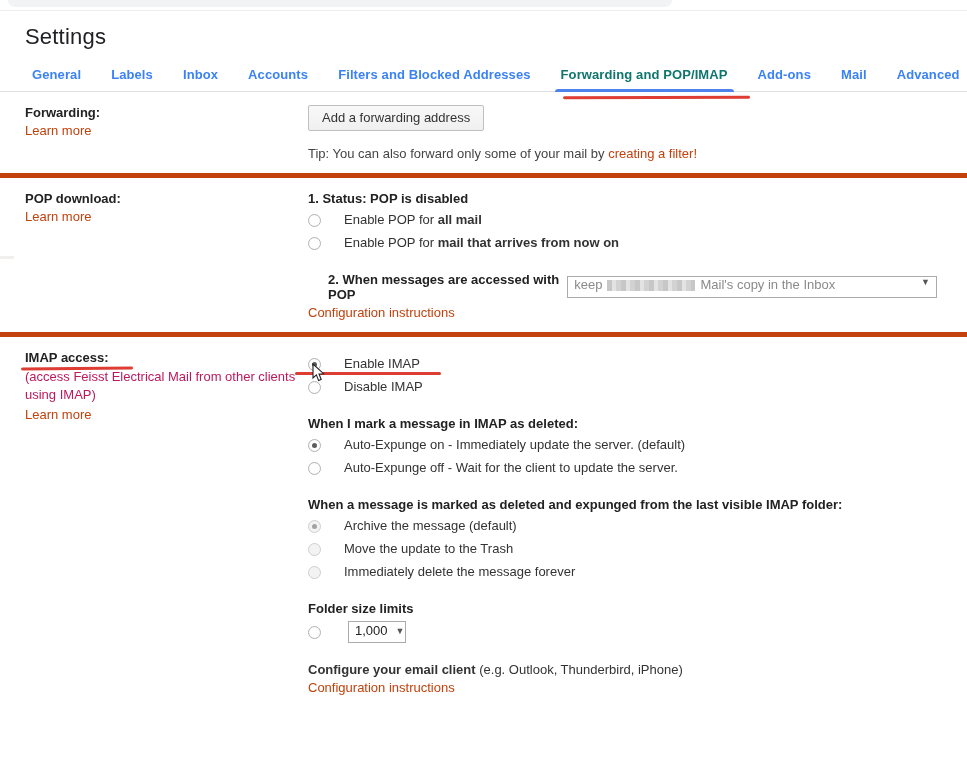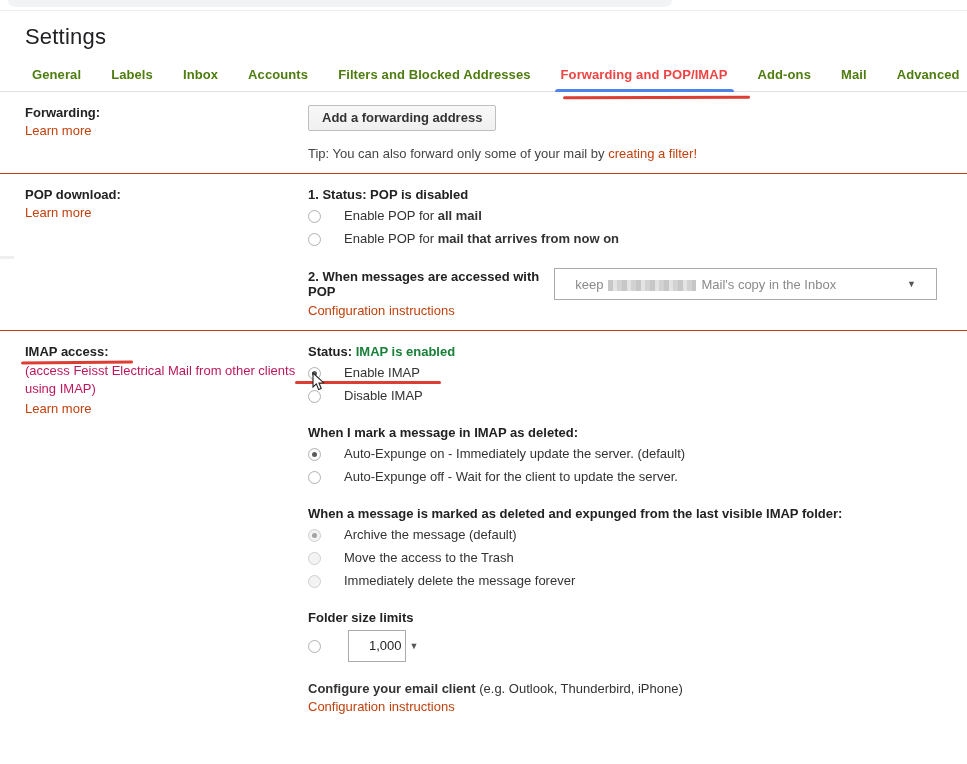--- a/index.html
+++ b/index.html
@@ -13,65 +13,65 @@
   .top-line { position:absolute; top:10px; left:0; width:100%; height:0; border-top:1px solid #ededed; }
   .left-mark { position:absolute; top:256px; left:0; width:14px; height:3px; background:#f1eeee; }
 
   .content { position:absolute; top:11px; left:0; width:967px; }
 
   h1.title { font-size:22px; font-weight:400; color:#202124; padding:13px 0 10px 25px; letter-spacing:.2px; }
 
   
   .tabs { display:flex; align-items:flex-end; gap:26px; padding:0 0 0 30px; height:32px;
           border-bottom:1px solid #e0e0e0; }
-  .tab { position:relative; font-weight:bold; font-size:13px; color:#4d7c0f; padding:6px 2px 9px;
+  .tab { position:relative; font-weight:bold; font-size:13px; color:#3b82f6; padding:6px 2px 9px;
          cursor:pointer; white-space:nowrap; letter-spacing:.1px; }
-  .tab.active { color:#ef4444; }
+  .tab.active { color:#0f766e; }
   .tab.active .blue-underline { position:absolute; left:-4px; right:-4px; bottom:-1px; height:3px;
          background:#4f83ec; border-radius:3px 3px 0 0; }
   .tab .red-annot { position:absolute; left:4px; right:-20px; bottom:-8px; height:3px;
          background:#dd3d33; border-radius:2px; transform:rotate(-.2deg); }
 
   
-  .section { display:flex; border-bottom:1px solid #c2410c; }
+  .section { display:flex; border-bottom:5px solid #c2410c; }
   .col-left { width:308px; padding:13px 10px 12px 25px; flex-shrink:0; }
   .col-right { flex:1; padding:13px 30px 12px 0; }
   .sec-label { font-weight:bold; color:#222; position:relative; display:inline-block; }
   .sec-label .red-annot { position:absolute; left:-4px; bottom:-5px; height:3px; background:#dd3d33;
          border-radius:2px; transform:rotate(-.4deg); }
   .desc { color:#be185d; line-height:18px; margin-top:3px; }
   a.link { color:#c2410c; text-decoration:none; cursor:pointer; }
   .learn-more { display:inline-block; margin-top:3px; }
 
   
   .btn { display:inline-block; font-family:"Liberation Sans",sans-serif; font-size:13px; color:#333;
          background:linear-gradient(#f8f8f8,#f0f0f0); border:1px solid #bfbfbf; border-radius:2px;
-         padding:4px 13px 5px; cursor:pointer;font-weight:bold; }
+         padding:4px 13px 5px; cursor:pointer; }
 
   .tip-line { margin-top:15px; color:#444; }
 
   .bold-line { font-weight:bold; color:#222; }
   .group { margin-top:20px; }
   .gap-sm { margin-top:15px; }
 
   
   .rrow { display:flex; align-items:center; gap:23px; margin-top:5px; line-height:18px; position:relative; }
   .radio { width:13px; height:13px; border-radius:50%; border:1px solid #b3b3b3; flex-shrink:0;
            background:radial-gradient(#fff 55%, #ececec); position:relative; cursor:pointer; }
   .radio.sel::after { content:""; position:absolute; left:3px; top:3px; width:5px; height:5px;
            border-radius:50%; background:#5c5c5c; }
   .radio.dis { border-color:#cfcfcf; background:#f3f3f3; }
   .radio.dis.sel::after { background:#a3a3a3; }
   .rrow .red-annot { position:absolute; left:-13px; bottom:-2px; width:146px; height:3px;
            background:#dd3d33; border-radius:2px; }
 
   
-  .inline-row { display:flex; align-items:center; gap:6px; }
-  .dd { display:inline-flex; align-items:center; justify-content:space-between; border:1px solid #ababab;
-        background:#fff; height:32px; padding:0 20px; color:#8a8a8a; cursor:pointer; }
+  .inline-row { display:flex; align-items:center; gap:6px;margin-left:20px; }
+  .dd { display:inline-flex; justify-content:space-between; border:1px solid #ababab;
+        background:#fff; height:22px; padding:0 6px; color:#8a8a8a; cursor:pointer; }
   .dd-pop { width:414px; }
   .dd .arrow { color:#555; font-size:9px; margin-left:8px; }
   .pixelated { display:inline-block; width:88px; height:11px; margin:0 5px; vertical-align:middle;
         background:repeating-linear-gradient(90deg,#c7c7c7 0 5px,#e3e3e3 5px 9px,#d2d2d2 9px 14px),
                    repeating-linear-gradient(0deg,rgba(190,190,190,.5) 0 3px,rgba(230,230,230,.5) 3px 6px);
         filter:blur(.5px); }
   .dd-num { width:58px; color:#222; margin-left:4px; }
 
   .status-green { font-weight:bold; color:#188038; }
 
@@ -150,23 +150,20 @@
     <div class="section" style="border-bottom:none;">
       <div class="col-left">
         <div class="sec-label">
           <span>IMAP access:</span>
           <span class="red-annot" style="width:112px;"></span>
         </div>
         <div class="desc">(access Feisst Electrical Mail from other clients using IMAP)</div>
         <a class="link learn-more">Learn more</a>
       </div>
       <div class="col-right">
-        <div class="bold-line">
-          <span>Status:</span> <span class="status-green">IMAP is enabled</span>
-        </div>
         <div class="rrow">
           <span class="radio sel"></span>
           <span>Enable IMAP</span>
           <span class="red-annot"></span>
           <svg class="cursor-icon" viewBox="0 0 14 20">
             <path d="M2 1 L2 15 L5.4 11.9 L7.6 17.6 L10.2 16.5 L8 11 L12.6 10.7 Z" fill="#ffffff" stroke="#222" stroke-width="1.1"></path>
           </svg>
         </div>
         <div class="rrow">
           <span class="radio"></span>
@@ -183,21 +180,21 @@
           <span>Auto-Expunge off - Wait for the client to update the server.</span>
         </div>
 
         <div class="group bold-line">When a message is marked as deleted and expunged from the last visible IMAP folder:</div>
         <div class="rrow">
           <span class="radio dis sel"></span>
           <span>Archive the message (default)</span>
         </div>
         <div class="rrow">
           <span class="radio dis"></span>
-          <span>Move the access to the Trash</span>
+          <span>Move the update to the Trash</span>
         </div>
         <div class="rrow">
           <span class="radio dis"></span>
           <span>Immediately delete the message forever</span>
         </div>
 
         <div class="group bold-line">Folder size limits</div>
         <div class="rrow">
           <span class="radio"></span>
           <span class="dd dd-num">

